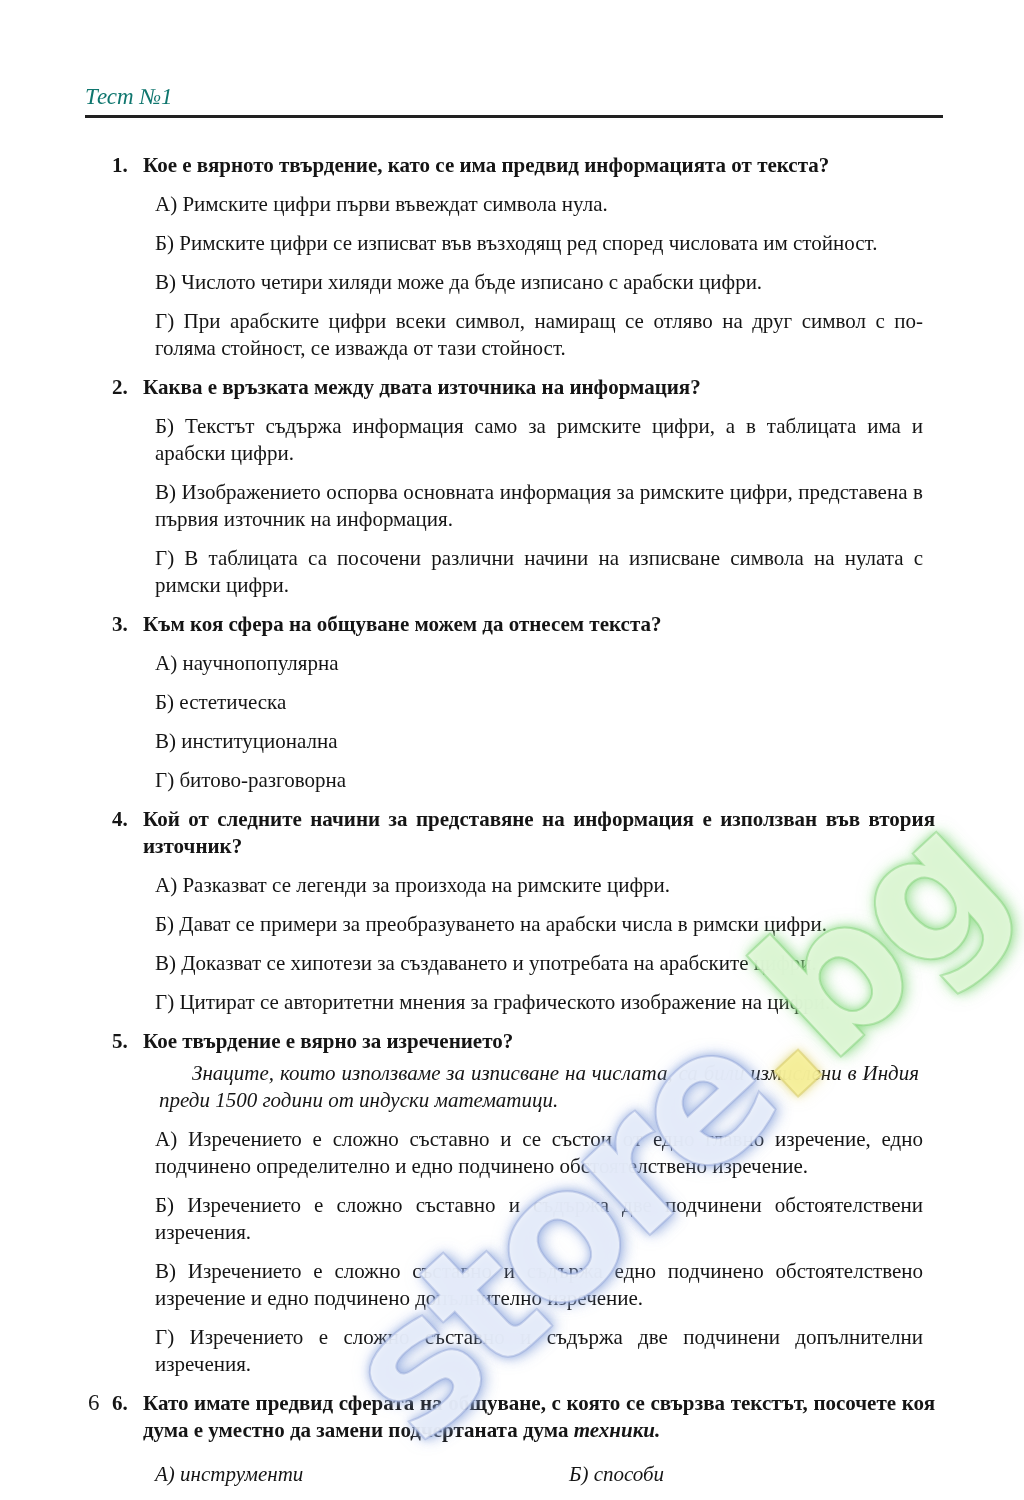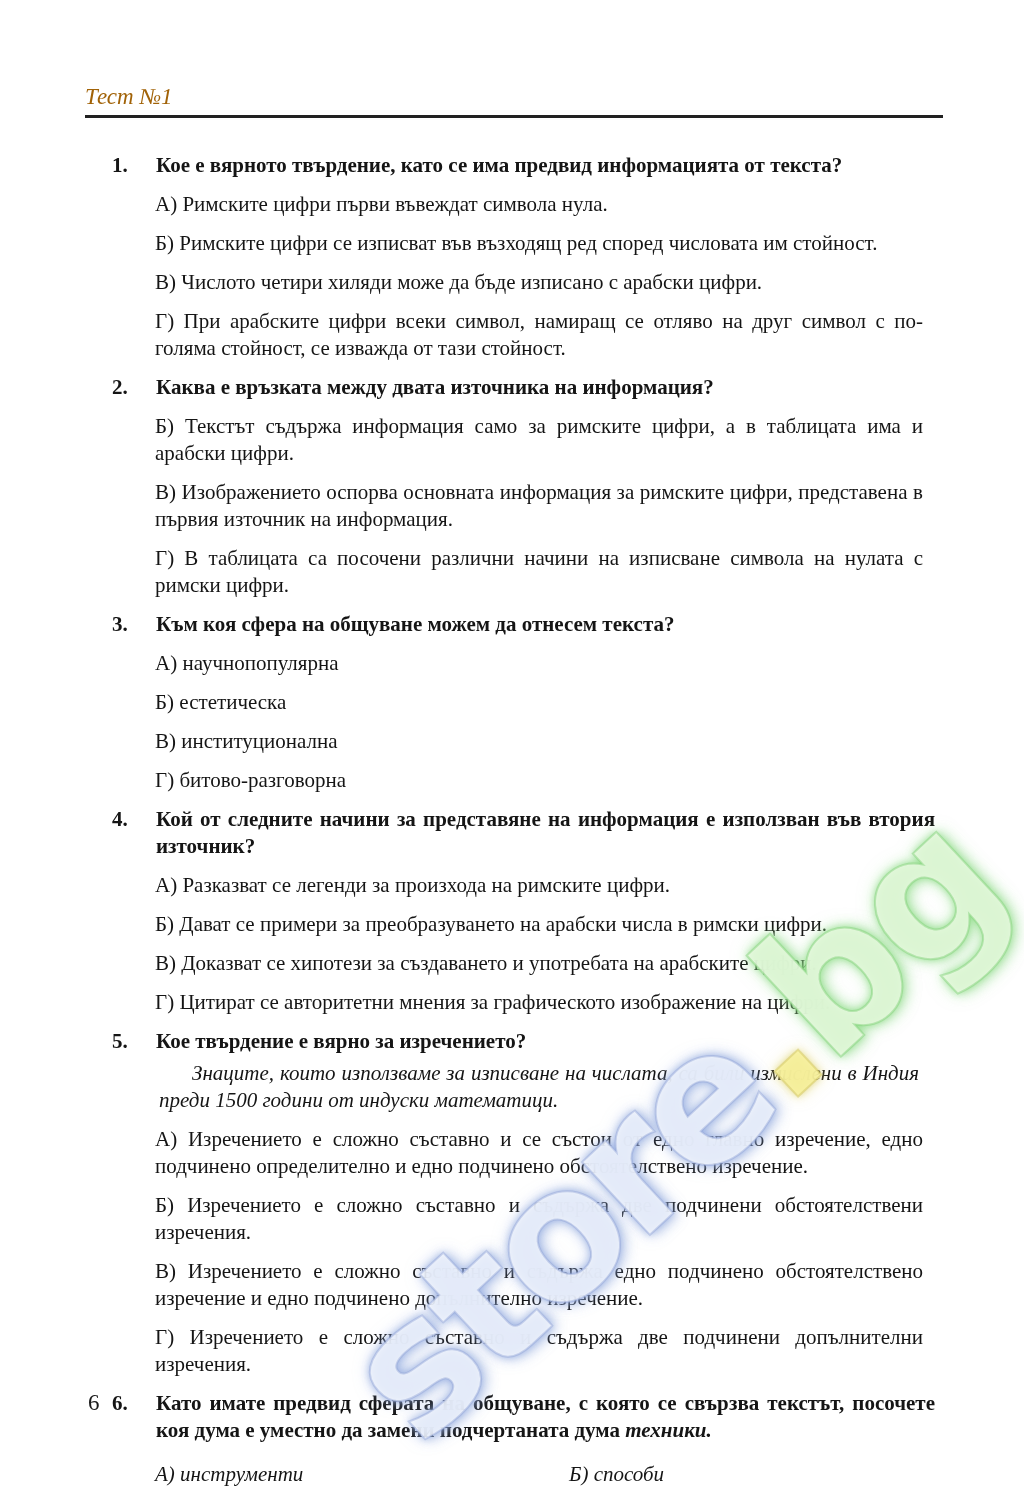--- a/index.html
+++ b/index.html
@@ -6,39 +6,39 @@
   body{
     width:1024px;height:1500px;background:#ffffff;
     font-family:"Liberation Serif", serif;color:#151515;
     position:relative;overflow:hidden;
   }
   .page{position:absolute;inset:0;background:#fff;}
 
   
   .header-title{
     position:absolute;left:85px;top:84px;
-    font-style:italic;font-size:23px;line-height:26px;color:#a16207;
+    font-style:italic;font-size:23px;line-height:26px;color:#0f766e;
   }
   .header-rule{
     position:absolute;left:85px;top:115px;width:858px;height:0;
     border-top:3px solid #212121;
   }
 
   
   .content{
     position:absolute;left:143px;top:152px;width:792px;
     font-size:21px;line-height:27px;
   }
   .question{position:relative;margin:0 0 11px 0;}
   .qnum{
     position:absolute;left:-31px;top:0;
     font-weight:bold;font-size:21px;
   }
   .qtitle{
-    margin:0 0 5px 13px;font-weight:bold;font-size:21px;line-height:27px;
+    margin:0 0 5px 0;font-weight:bold;font-size:21px;line-height:27px;
     text-align:justify;
   }
   .qtitle .em-tail{font-style:italic;}
   .answer{margin:12px;text-align:justify;}
   .quote{
     margin:5px 16px;font-style:italic;text-align:justify;text-indent:33px;
   }
   .answer-grid{
     display:grid;grid-template-columns:414px auto;column-gap:0;font-style:italic;
   }

